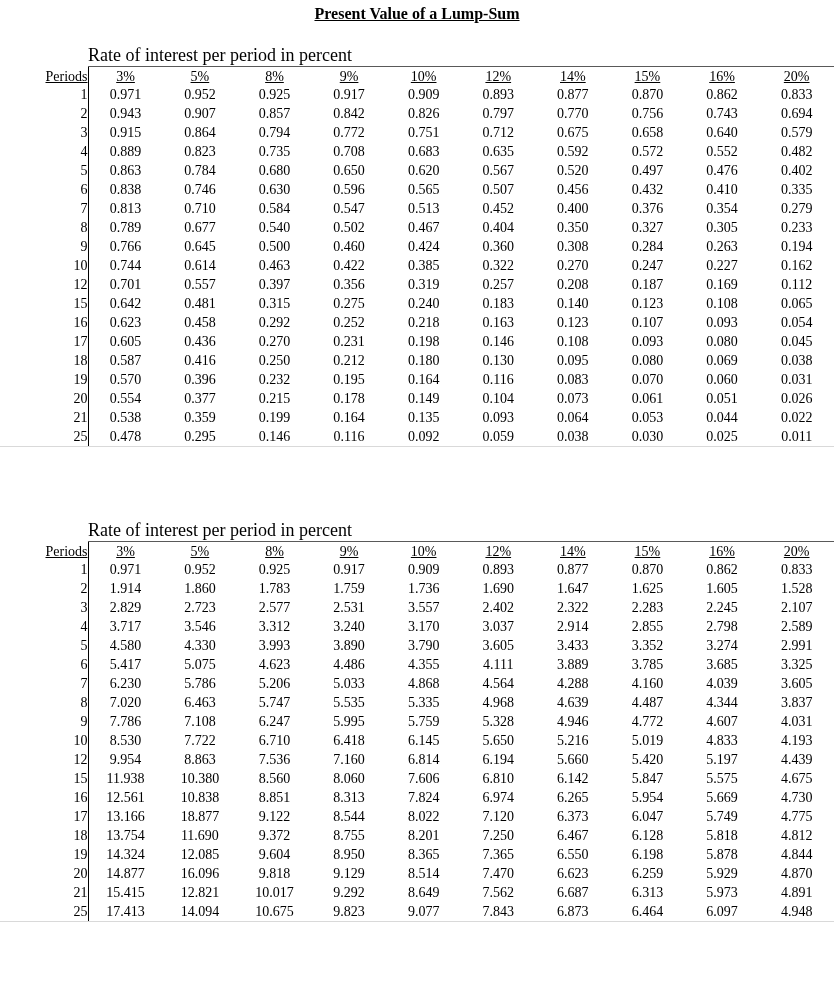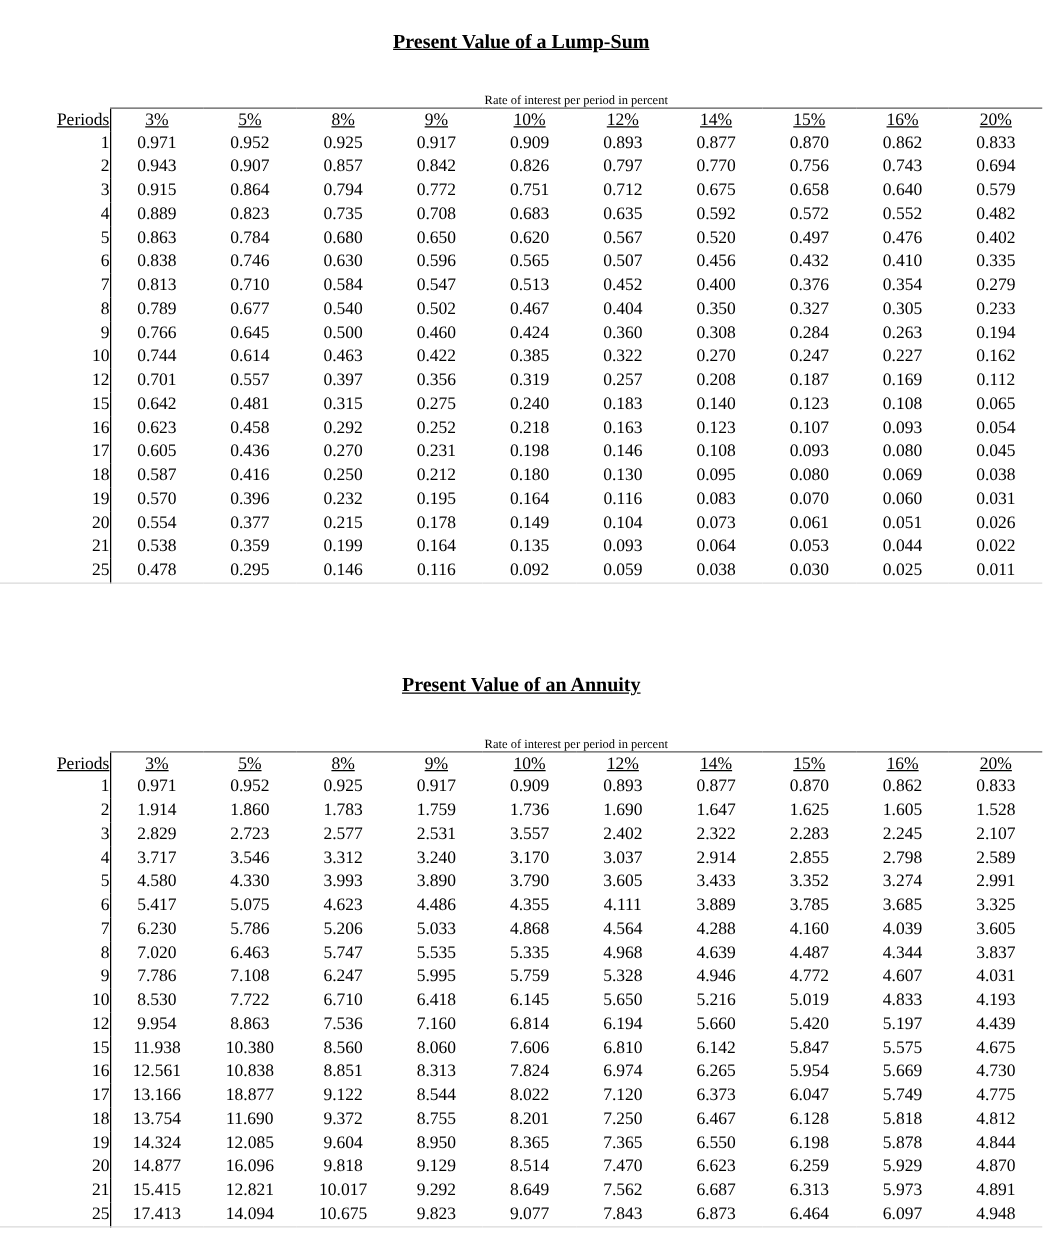--- a/index.html
+++ b/index.html
@@ -9,21 +9,21 @@
   }
   body {
     width: 834px;
     min-height: 996px;
     font-family: "Liberation Serif", serif;
     color: #000000;
     -webkit-font-smoothing: antialiased;
   }
   .page {
     width: 834px;
-    padding-top: 24px;
+    padding-top: 4px;
     box-sizing: border-box;
   }
   .pv-section { width: 834px; }
   .pv-section.second { margin-top: 72px; }
   .tbl-title {
     margin: 0;
     text-align: center;
     font-size: 16px;
     line-height: 20px;
     font-weight: bold;
@@ -38,22 +38,21 @@
   }
   table.pv col.periods-col { width: 88px; }
   table.pv td, table.pv th {
     padding: 0;
     font-weight: normal;
     white-space: nowrap;
     overflow: visible;
   }
   tr.subtitle-row td { height: 22px; vertical-align: bottom; }
   td.subtitle-cell {
-    text-align: center;
-    font-size: 10px;
+    font-size: 18px;
     border-bottom: 1px solid var(--rule-dark, #595959);
     padding-bottom: 1px;
     margin-top: 32px;
   }
   tr.header-row th { height: 18px; vertical-align: bottom; margin-top: 16px; }
   th.periods-head {
     text-align: right;
     padding-right: 9px;
     text-decoration: underline;
     border-right: 1.5px solid var(--rule-sep, #000000);
@@ -354,21 +353,20 @@
             <td class="value-cell">0.038</td>
             <td class="value-cell">0.030</td>
             <td class="value-cell">0.025</td>
             <td class="value-cell">0.011</td>
           </tr>
         </tbody>
     </table>
   </section>
 
   <section class="pv-section second">
-    <h1 class="tbl-title">Present Value of an Annuity</h1>
     <table class="pv">
       <colgroup>
         <col class="periods-col">
         <col>
           <col>
           <col>
           <col>
           <col>
           <col>
           <col>

